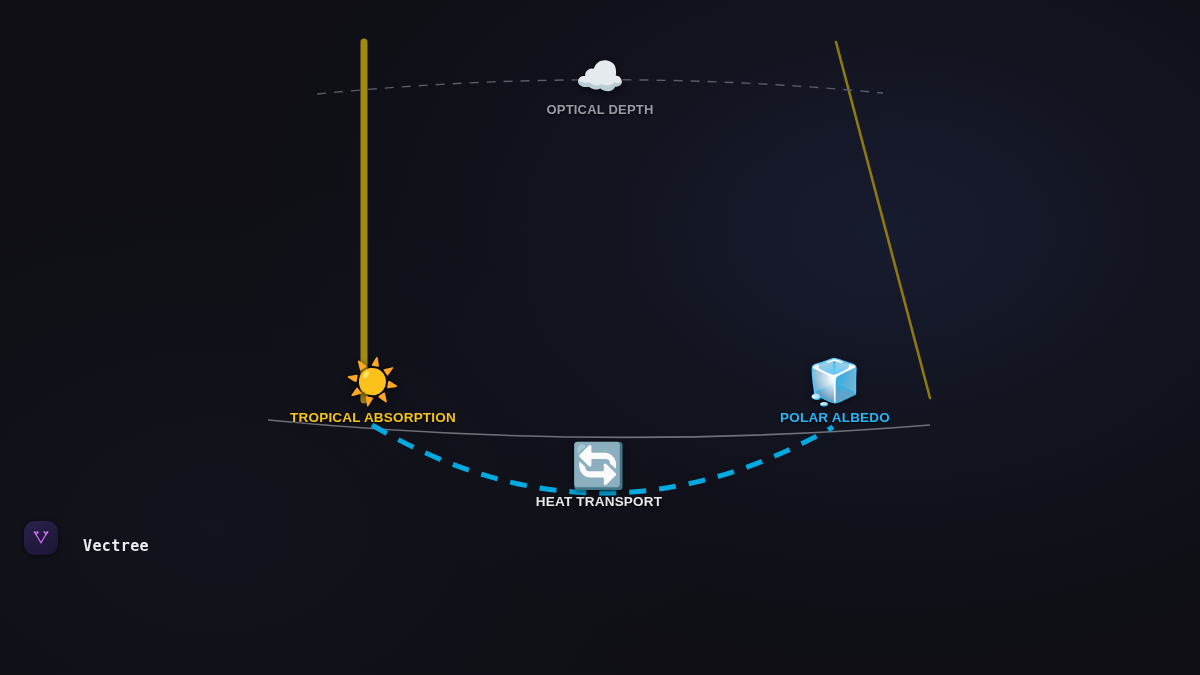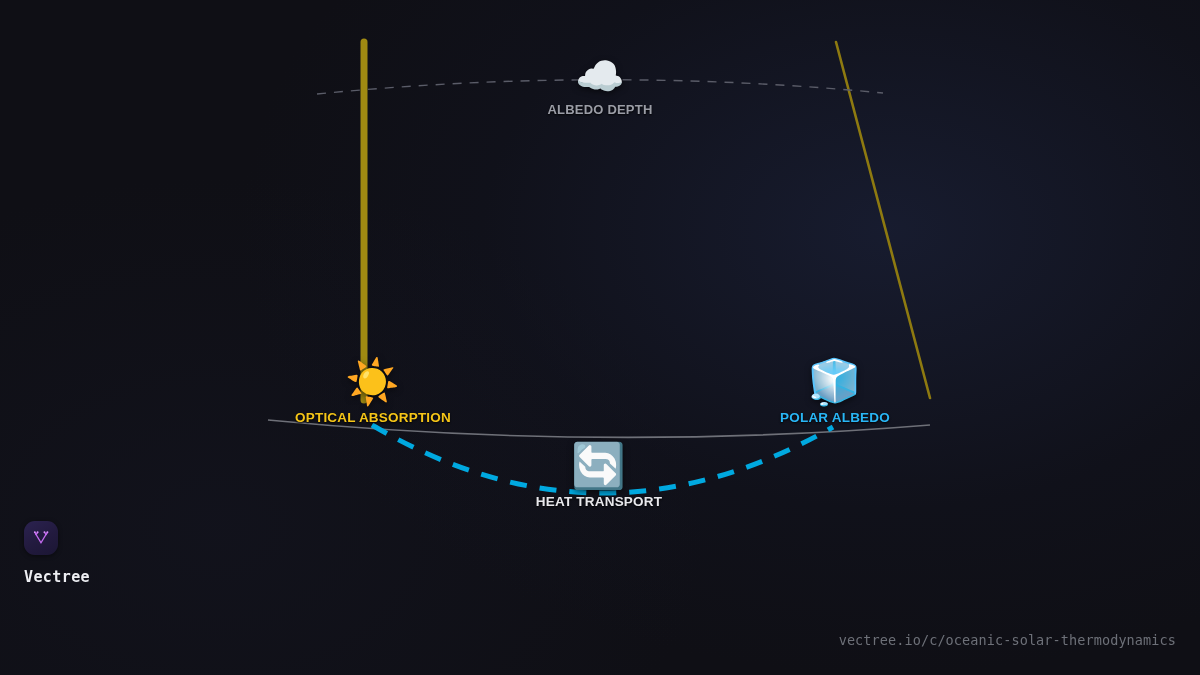--- a/index.html
+++ b/index.html
@@ -60,21 +60,21 @@
 
   
   #footer {
     position:absolute;
     left:0; right:0; bottom:0;
     height:160px;
     padding:0 24px;
   }
   #brand {
     position:absolute; left:24px; top:6px;
-    display:flex; align-items:flex-start; gap:13px;flex-direction:column;
+    display:flex; align-items:flex-end; gap:25px;
   }
   #brand-mark {
     width:34px; height:34px;
     border-radius:11px;
     background:linear-gradient(150deg,#2b2250 0%,#221a3e 55%,#1b1634 100%);
     display:flex; align-items:center; justify-content:center;
     box-shadow:0 1px 4px rgba(0,0,0,0.5);
   }
   #brand-name {
     font-family:"DejaVu Sans Mono", monospace;
@@ -112,26 +112,26 @@
 
     <path d="M 317,94 Q 600,66 883,93" fill="none" stroke="#5a5c68" stroke-width="1.4" stroke-dasharray="9 8" stroke-linecap="butt"></path>
 
     <path d="M 268,420 Q 600,452 930,425" fill="none" stroke="#6e7078" stroke-width="1.6"></path>
 
     <path d="M 372,425 Q 600,560 833,427" fill="none" stroke="#00a9e0" stroke-width="5" stroke-dasharray="17 13" stroke-linecap="butt"></path>
   </svg>
 
   <div class="node" id="node-optical">
     <span class="glyph">☁️</span>
-    <span class="nlabel">ALBEDO DEPTH</span>
+    <span class="nlabel">OPTICAL DEPTH</span>
   </div>
 
   <div class="node" id="node-tropical">
     <span class="glyph">☀️</span>
-    <span class="nlabel">OPTICAL ABSORPTION</span>
+    <span class="nlabel">TROPICAL ABSORPTION</span>
   </div>
 
   <div class="node" id="node-polar">
     <span class="glyph">🧊</span>
     <span class="nlabel">POLAR ALBEDO</span>
   </div>
 
   <div class="node" id="node-heat">
     <span class="glyph">🔄</span>
     <span class="nlabel">HEAT TRANSPORT</span>
@@ -154,16 +154,15 @@
             <circle cx="8.3" cy="5.7" r="1.05"></circle>
             <circle cx="15.8" cy="5.6" r="1.05"></circle>
             <circle cx="19.0" cy="5.7" r="1.05"></circle>
           </g>
         </svg>
       </div>
       <span id="brand-name">Vectree</span>
     </div>
 
 
-    <div id="permalink">vectree.io/c/oceanic-solar-thermodynamics</div>
   </div>
 
 </div>
 
 </body></html>

